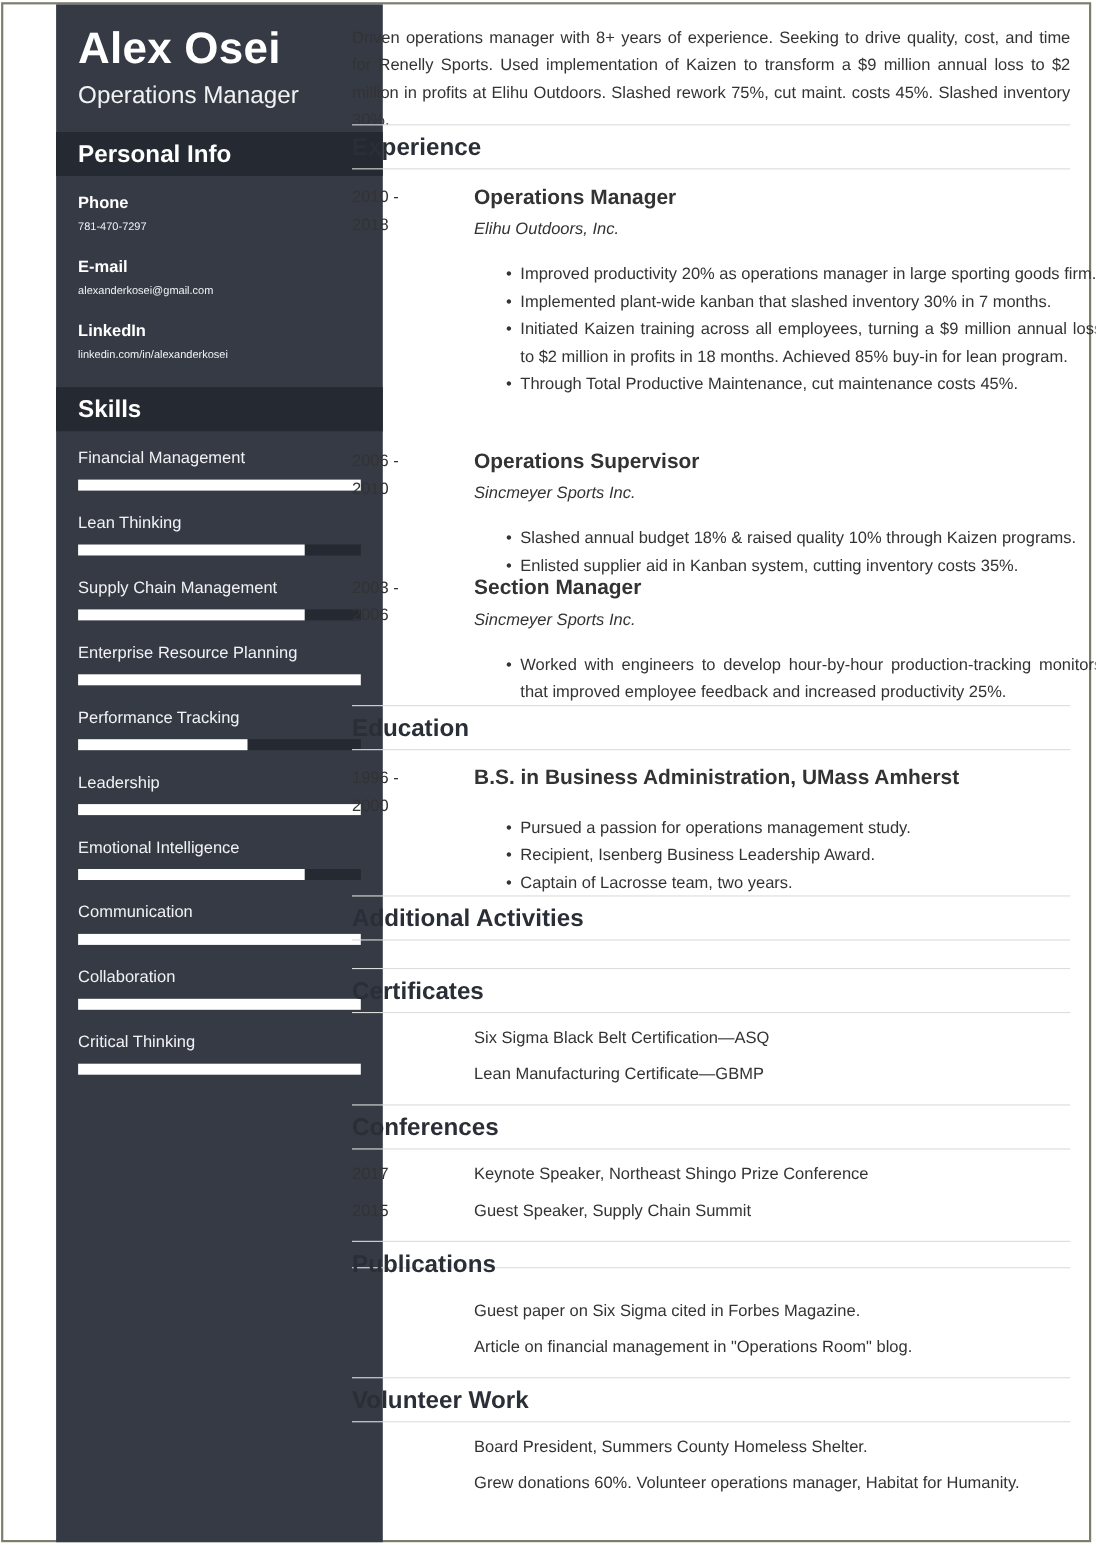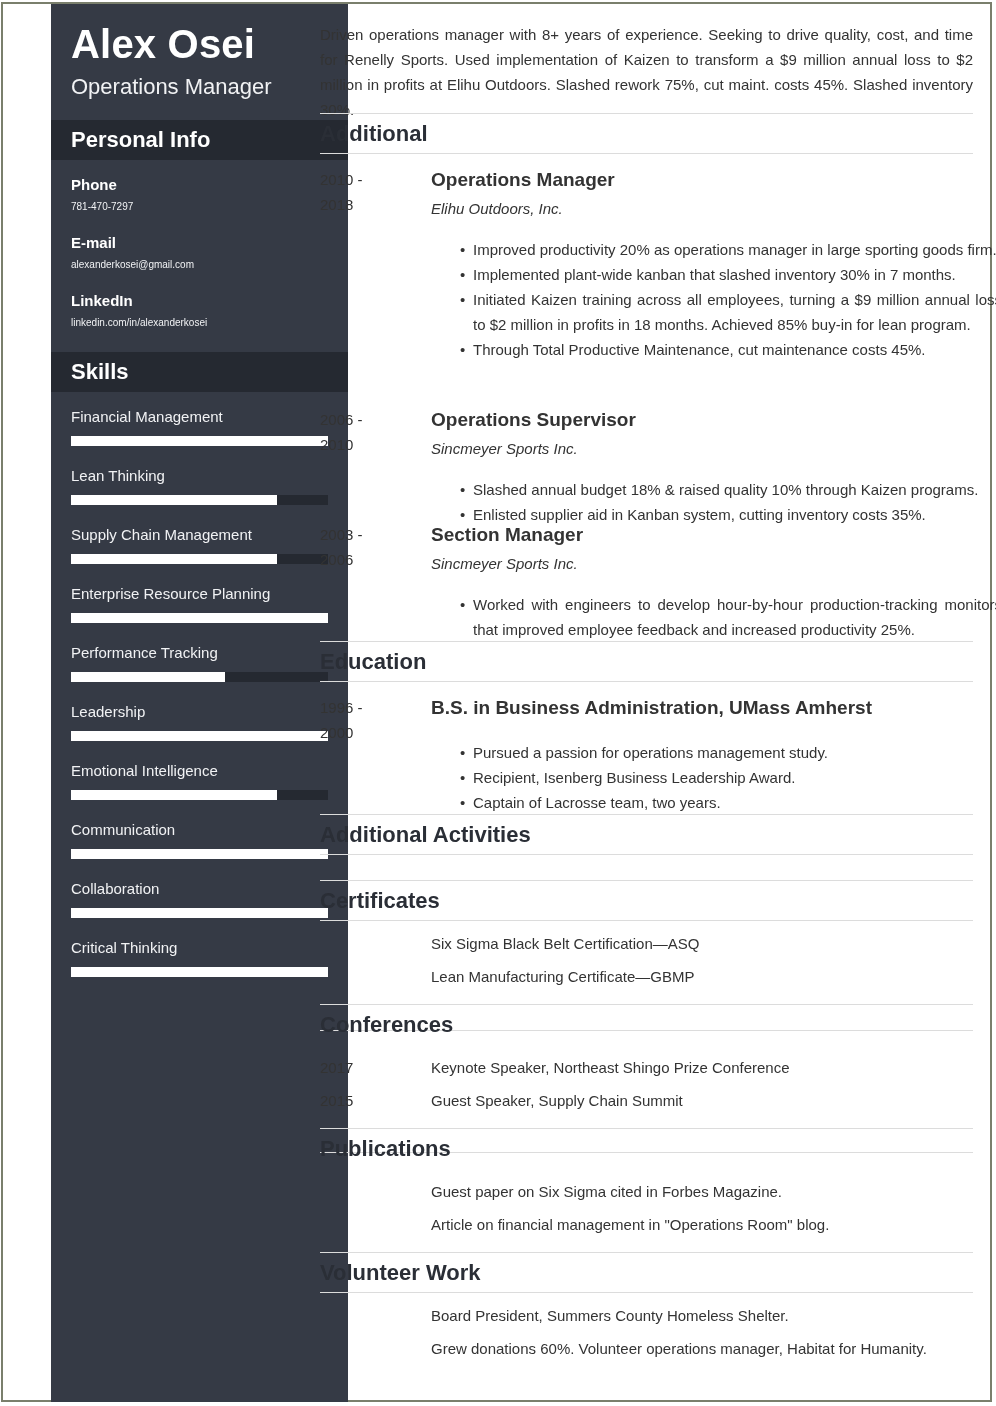--- a/index.html
+++ b/index.html
@@ -117,21 +117,21 @@
     <div class="skill-track" style="top:963px">
         <div class="skill-fill" style="width:100%"></div>
       </div>
   </div>
 </aside>
 
 <main class="main">
   <p class="summary" style="margin:0">Driven operations manager with 8+ years of experience. Seeking to drive quality, cost, and time for Renelly Sports. Used implementation of Kaizen to transform a $9 million annual loss to $2 million in profits at Elihu Outdoors. Slashed rework 75%, cut maint. costs 45%. Slashed inventory 30%.</p>
 
   <div class="sec-title" style="top:113px;height:41px">
-      <span>Additional</span>
+      <span>Experience</span>
     </div>
 
   <div class="date" style="top:167px">2010 -</div>
   <div class="date" style="top:192px">2018</div>
   <div class="job-title" style="top:169px">Operations Manager</div>
   <div class="company" style="top:200px">Elihu Outdoors, Inc.</div>
   <ul class="bullets" style="top:221px">
     <li>Improved productivity 20% as operations manager in large sporting goods firm.</li>
     <li>Implemented plant-wide kanban that slashed inventory 30% in 7 months.</li>
     <li>Initiated Kaizen training across all employees, turning a $9 million annual loss to $2 million in profits in 18 months. Achieved 85% buy-in for lean program.</li>
@@ -170,21 +170,21 @@
   <div class="sec-title" style="top:814px;height:41px">
       <span>Additional Activities</span>
     </div>
 
   <div class="sec-title" style="top:880px;height:41px">
       <span>Certificates</span>
     </div>
   <div class="plain" style="top:935px">Six Sigma Black Belt Certification—ASQ</div>
   <div class="plain" style="top:968px">Lean Manufacturing Certificate—GBMP</div>
 
-  <div class="sec-title" style="top:1004px;height:27px">
+  <div class="sec-title" style="top:1004px;height:41px">
       <span>Conferences</span>
     </div>
   <div class="plain-date" style="top:1059px">2017</div>
   <div class="plain" style="top:1059px">Keynote Speaker, Northeast Shingo Prize Conference</div>
   <div class="plain-date" style="top:1092px">2015</div>
   <div class="plain" style="top:1092px">Guest Speaker, Supply Chain Summit</div>
 
   <div class="sec-title" style="top:1128px;height:25px">
       <span>Publications</span>
     </div>

